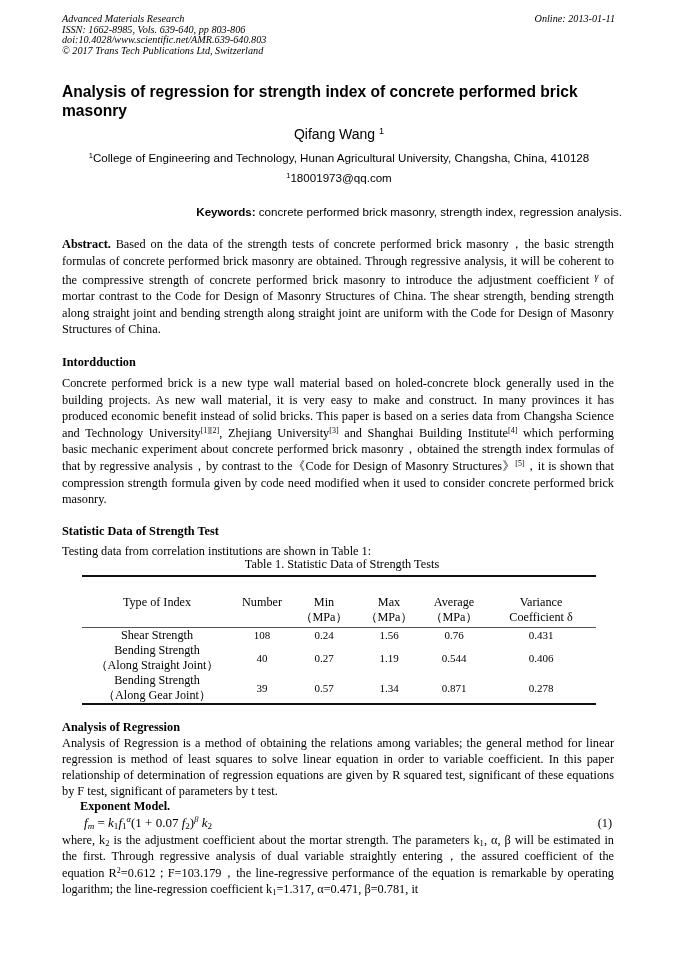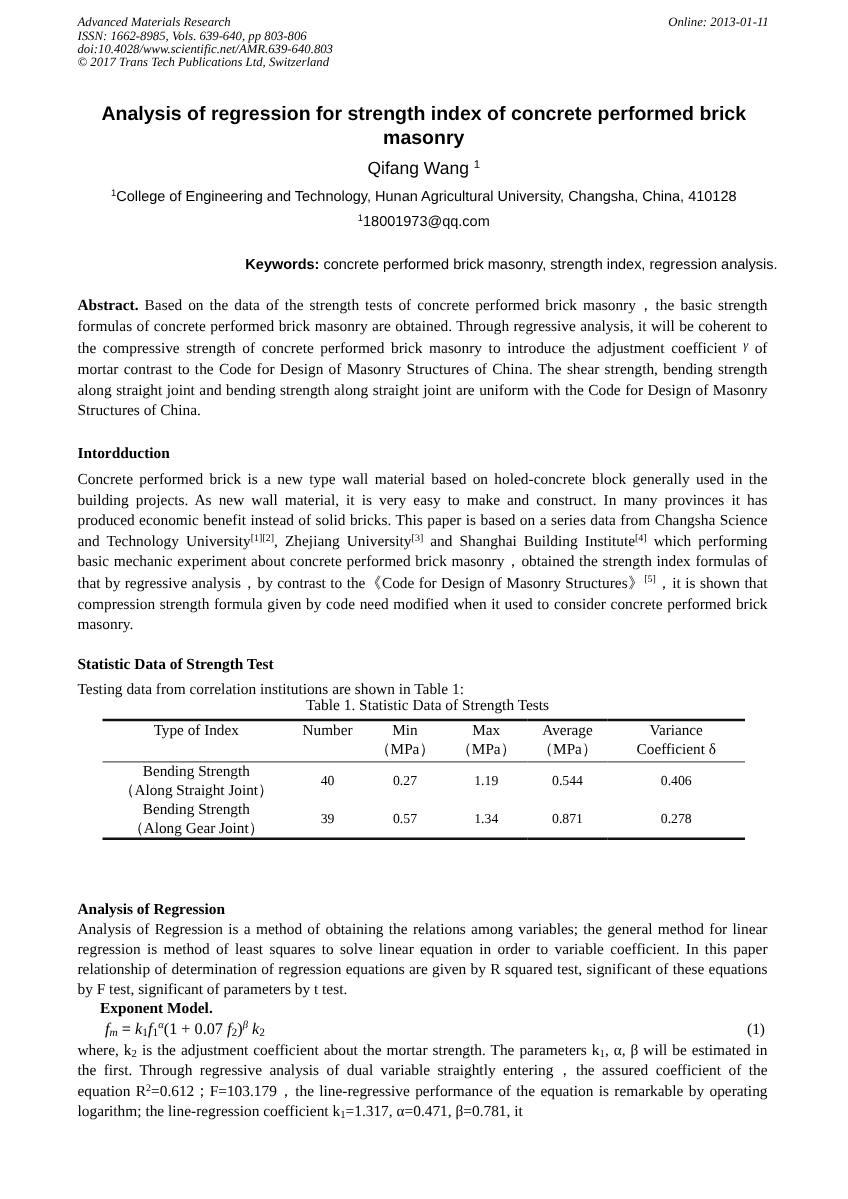--- a/index.html
+++ b/index.html
@@ -3,21 +3,21 @@
 <meta charset="utf-8">
 <style>
   html, body { margin: 0; padding: 0; background: #ffffff; }
   body { width: 678px; height: 959px; position: relative; overflow: hidden; color: #000; }
   .serif { font-family: "Liberation Serif", "DejaVu Serif", serif; }
   .sans { font-family: "Liberation Sans", "DejaVu Sans", sans-serif; }
 
   .header-left { position: absolute; left: 62px; top: 14px; font-size: 10.2px; font-style: italic; line-height: 10.6px; }
   .header-right { position: absolute; right: 63px; top: 14px; font-size: 10.2px; font-style: italic; line-height: 10.6px; }
 
-  .title { position: absolute; left: 62px; width: 554px; top: 82px; text-align: center; font-weight: bold; font-size: 15.6px; line-height: 19px; }
+  .title { position: absolute; left: 62px; width: 554px; top: 82px; text-align: left; font-weight: bold; font-size: 15.6px; line-height: 19px; }
   .author { position: absolute; left: 62px; width: 554px; top: 126px; text-align: center; font-size: 14px; line-height: 16px; }
   .affil { position: absolute; left: 62px; width: 554px; top: 151px; text-align: center; font-size: 11.6px; line-height: 14px; }
   .email { position: absolute; left: 62px; width: 554px; top: 171px; text-align: center; font-size: 11.6px; line-height: 14px; }
   sup { font-size: 0.65em; vertical-align: 0.55em; line-height: 0; }
   sub { font-size: 0.7em; vertical-align: -0.2em; line-height: 0; }
 
   .keywords { position: absolute; left: 62px; width: 560px; top: 205px; font-size: 11.6px; line-height: 14px; text-align: right; }
 
   .para { position: absolute; left: 62px; width: 552px; font-size: 12.3px; line-height: 16.6px; text-align: justify; }
   .abstract { top: 236px; }
@@ -26,21 +26,21 @@
   .intro { top: 375px; }
   .stat-h { top: 524px; }
   .stat-p { top: 543px; font-size: 12.3px; }
   .table-caption { position: absolute; left: 62px; width: 560px; top: 557px; text-align: center; font-size: 12.3px; line-height: 15px; }
 
   .tbl { position: absolute; left: 82px; width: 514px; top: 575px; border-collapse: collapse; font-size: 12.2px; }
   .tbl th, .tbl td { font-weight: normal; text-align: center; padding: 0; line-height: 15px; }
   .tbl thead tr { border-top: 2px solid #111; border-bottom: 1px solid #555; }
   .tbl tbody tr.last { border-bottom: 2px solid #111; }
   .tbl td.num { font-size: 11px; }
-  .tbl th { vertical-align: top; padding-top: 0; padding-bottom: 2px; }
+  .tbl th { vertical-align: top; padding-top: 18px; padding-bottom: 2px; }
 
   .reg-h { top: 720px; }
   .reg-p { top: 735px; line-height: 16px; }
   .exp-h { position: absolute; left: 80px; top: 799px; font-weight: bold; font-size: 12.3px; }
   .equation { position: absolute; left: 84px; top: 815px; font-size: 13px; font-style: italic; text-align: right; }
   .eq-num { position: absolute; right: 66px; top: 816px; font-size: 12.3px; }
   .where-p { top: 832px; line-height: 16.3px; }
 </style>
 </head>
 <body class="serif">
@@ -115,20 +115,30 @@
         </th>
       <th>
           <div>Variance</div>
           <div>Coefficient δ</div>
         </th>
     </tr>
   </thead>
   <tbody>
     <tr>
       <td>
+          <div>Shear Strength</div>
+        </td>
+      <td class="num">108</td>
+      <td class="num">0.24</td>
+      <td class="num">1.56</td>
+      <td class="num">0.76</td>
+      <td class="num">0.431</td>
+    </tr>
+    <tr>
+      <td>
           <div>Bending Strength</div>
           <div>（Along Straight Joint）</div>
         </td>
       <td class="num">40</td>
       <td class="num">0.27</td>
       <td class="num">1.19</td>
       <td class="num">0.544</td>
       <td class="num">0.406</td>
     </tr>
     <tr class="last">

